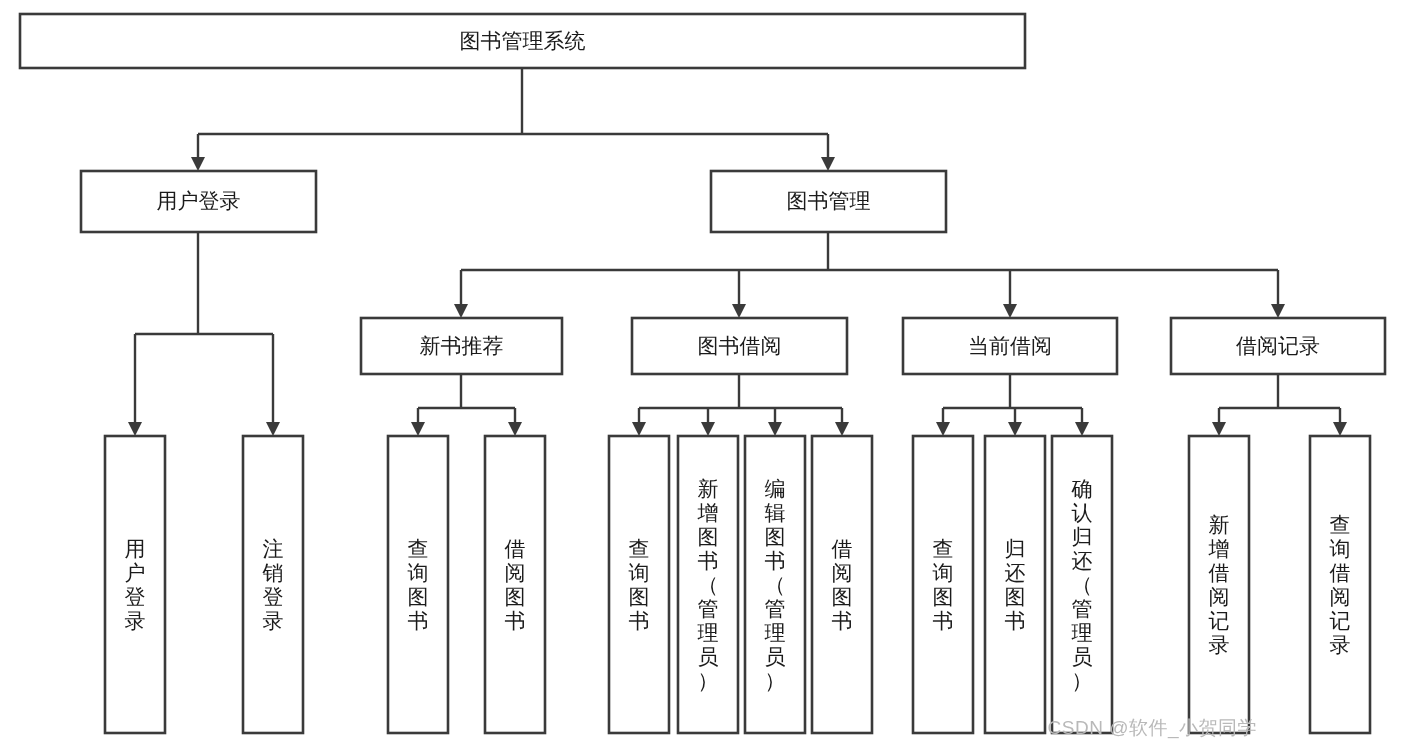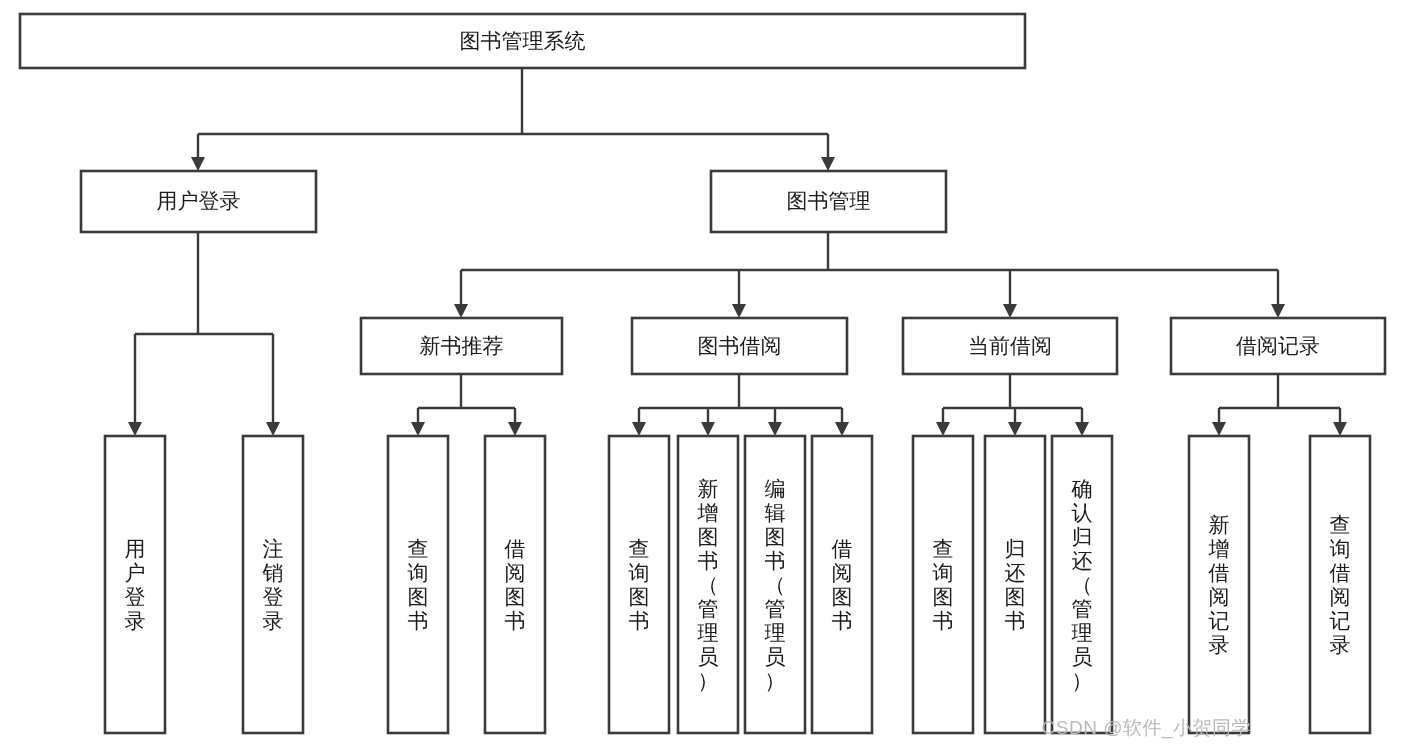--- a/index.html
+++ b/index.html
@@ -49,21 +49,21 @@
     stroke-width: 2.4;
     fill: none;
     stroke-linecap: butt;
   }
   .arrow-head {
     fill: #3a3a3a;
     stroke: none;
   }
   .watermark-text {
     position: absolute;
-    right: 10px;
+    right: 4px;
     bottom: 6px;
     font-family: "Liberation Sans", "DejaVu Sans", sans-serif;
     font-size: 19px;
     color: #b9b9b9;
     letter-spacing: 0.5px;
     white-space: nowrap;
     pointer-events: none;
   }
 </style>
 </head>

